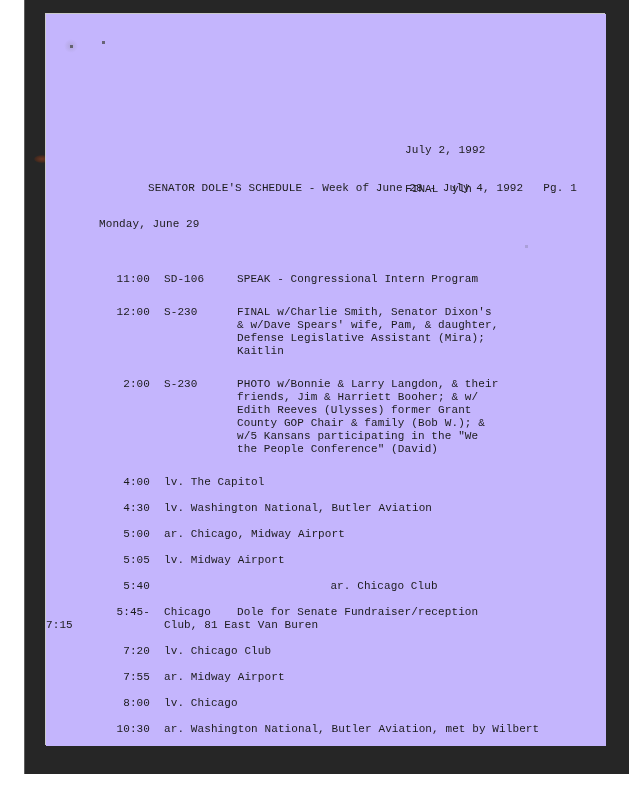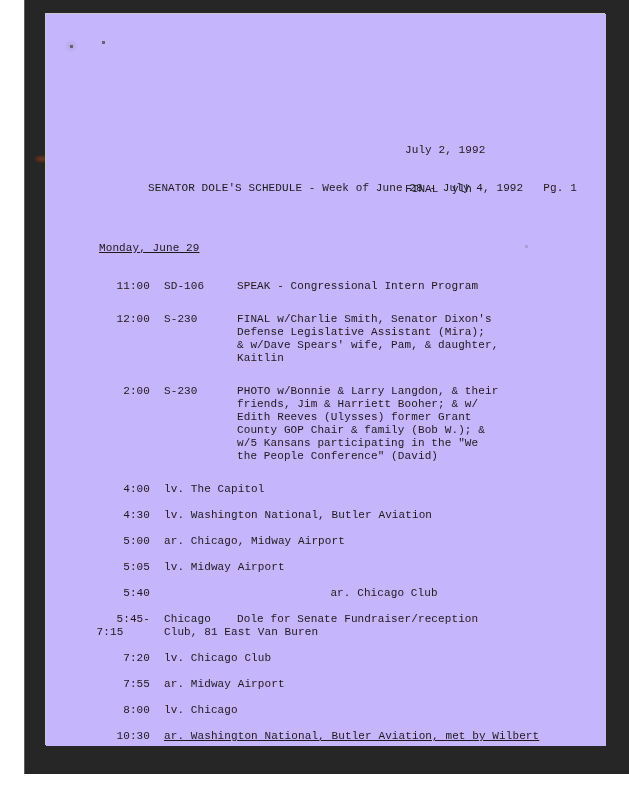--- a/index.html
+++ b/index.html
@@ -86,39 +86,38 @@
   .doc-title {
     position: absolute;
     left: 70px;
     top: 168px;
     white-space: pre;
     margin-left: 32px;
   }
   .day-heading {
     position: absolute;
     left: 53px;
-    top: 228px;
-    text-decoration: underline;
+    top: 204px;
     white-space: pre;
   }
 
   #schedule {
     position: absolute;
     left: 0px;
     top: 249px;
     width: 560px;
   }
 
   .entry {
     position: relative;
     display: block;
   }
   .entry.gap-lg  { margin-top: 20px; }
   .entry.gap-md  { margin-top: 13px; }
-  .entry.gap-none{ margin-top: 17px; }
+  .entry.gap-none{ margin-top: 10px; }
 
   .entry-row { position: relative; height: 13px; }
 
   .col-time {
     position: absolute;
     left: 0px;
     width: 104px;
     text-align: right;
     white-space: pre;
   }
@@ -140,23 +139,23 @@
     height: 13px;
   }
   .desc-cont > span {
     position: absolute;
     left: 191px;
     white-space: pre;
   }
   
   .place-cont > .c-time {
     position: absolute;
-    left: 12px;
+    left: 0px;
     width: 104px;
-    text-align: center;
+    text-align: left;
     white-space: pre;
   }
   .place-cont > .c-place {
     position: absolute;
     left: 118px;
     white-space: pre;
   }
 </style>
 </head>
 <body>
@@ -190,24 +189,24 @@
           <span class="col-desc">SPEAK - Congressional Intern Program</span>
         </div>
       </div>
       <div class="entry gap-lg">
         <div class="entry-row">
           <span class="col-time">12:00</span>
           <span class="col-place">S-230</span>
           <span class="col-desc">FINAL w/Charlie Smith, Senator Dixon's</span>
         </div>
         <div class="desc-cont">
+          <span>&amp; w/Dave Spears' wife, Pam, &amp; daughter,</span>
+        </div>
+        <div class="desc-cont">
           <span>Defense Legislative Assistant (Mira);</span>
-        </div>
-        <div class="desc-cont">
-          <span>&amp; w/Dave Spears' wife, Pam, &amp; daughter,</span>
         </div>
         <div class="desc-cont">
           <span>Kaitlin</span>
         </div>
       </div>
       <div class="entry gap-lg">
         <div class="entry-row">
           <span class="col-time">2:00</span>
           <span class="col-place">S-230</span>
           <span class="col-desc">PHOTO w/Bonnie &amp; Larry Langdon, &amp; their</span>
@@ -283,18 +282,18 @@
       </div>
       <div class="entry gap-md">
         <div class="entry-row">
           <span class="col-time">8:00</span>
           <span class="col-place" style="width: 440px;">lv. Chicago</span>
         </div>
       </div>
       <div class="entry gap-md">
         <div class="entry-row">
           <span class="col-time">10:30</span>
-          <span class="col-place" style="width: 440px; text-decoration: underline;">ar. Washington National, Butler Aviation, met by Wilbert</span>
+          <span class="col-place" style="width: 440px;">ar. Washington National, Butler Aviation, met by Wilbert</span>
         </div>
       </div>
     </div>
 
 </div>
 
 </body></html>

